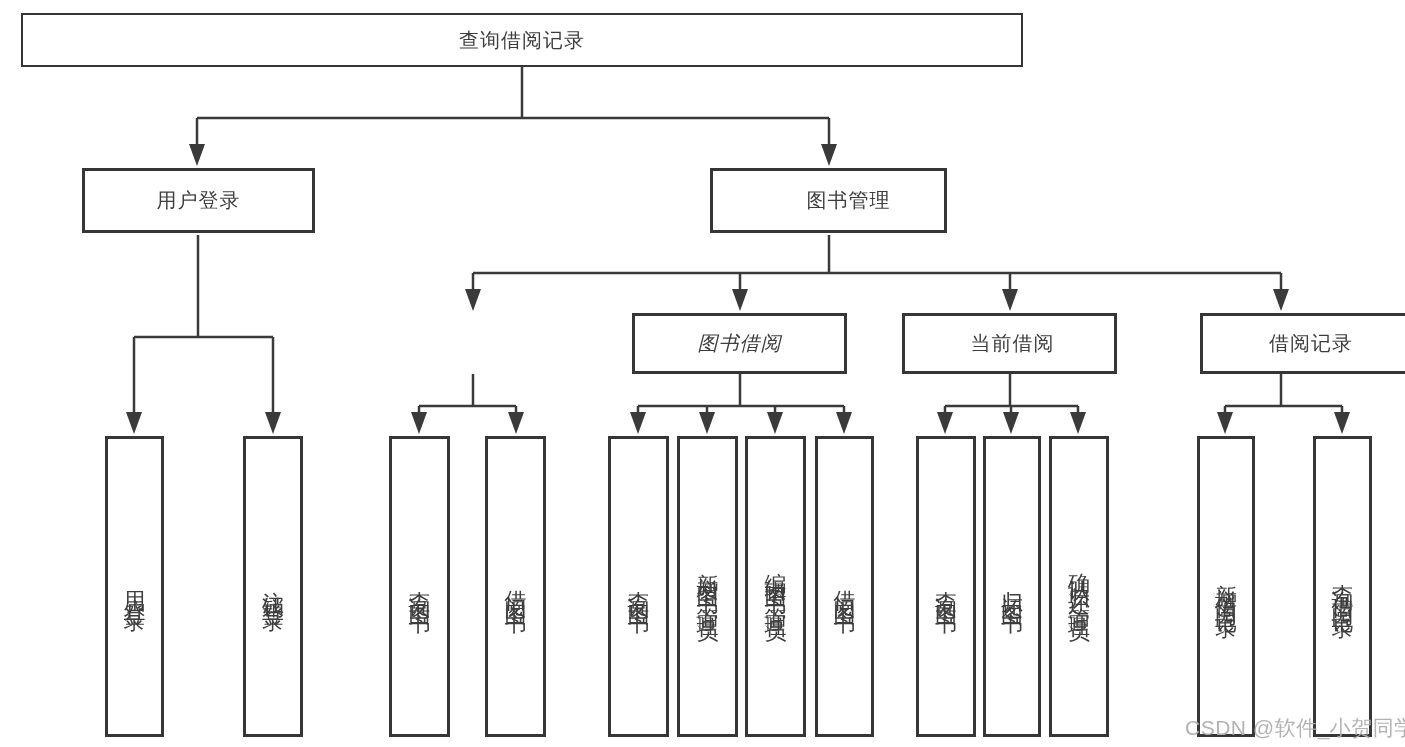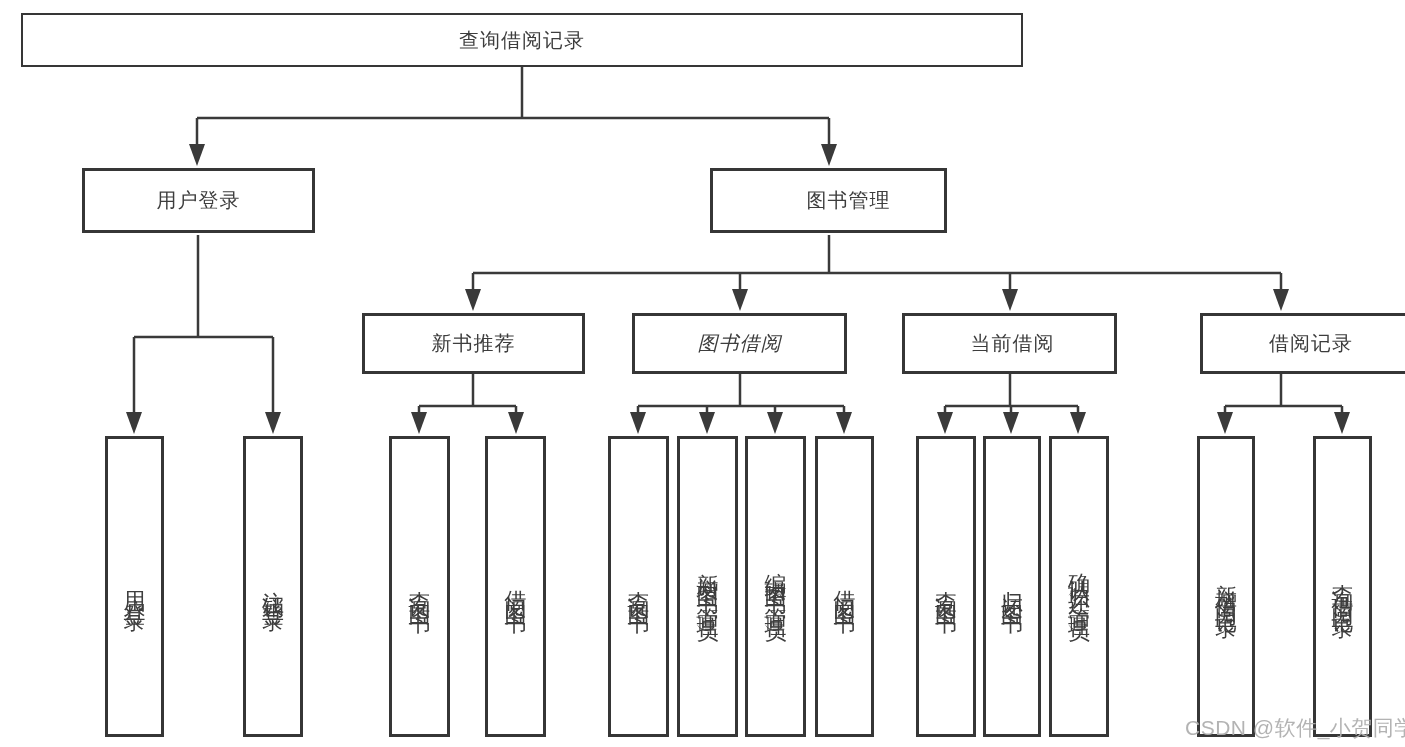--- a/index.html
+++ b/index.html
@@ -120,23 +120,20 @@
     <span>查询借阅记录</span>
   </div>
 
   <div class="box hbox n-login">
     <span>用户登录</span>
   </div>
   <div class="box hbox n-mgmt">
     <span>图书管理</span>
   </div>
 
-  <div class="box hbox l3 n-newbooks">
-    <span>新书推荐</span>
-  </div>
   <div class="box hbox l3 n-bookborrow">
     <span>图书借阅</span>
   </div>
   <div class="box hbox l3 n-currentborrow">
     <span>当前借阅</span>
   </div>
   <div class="box hbox l3 n-records">
     <span>借阅记录</span>
   </div>
 

